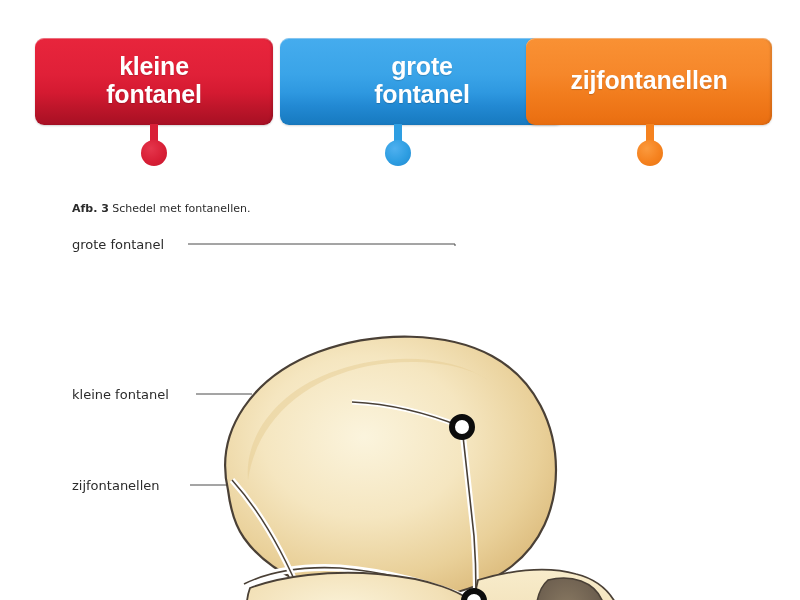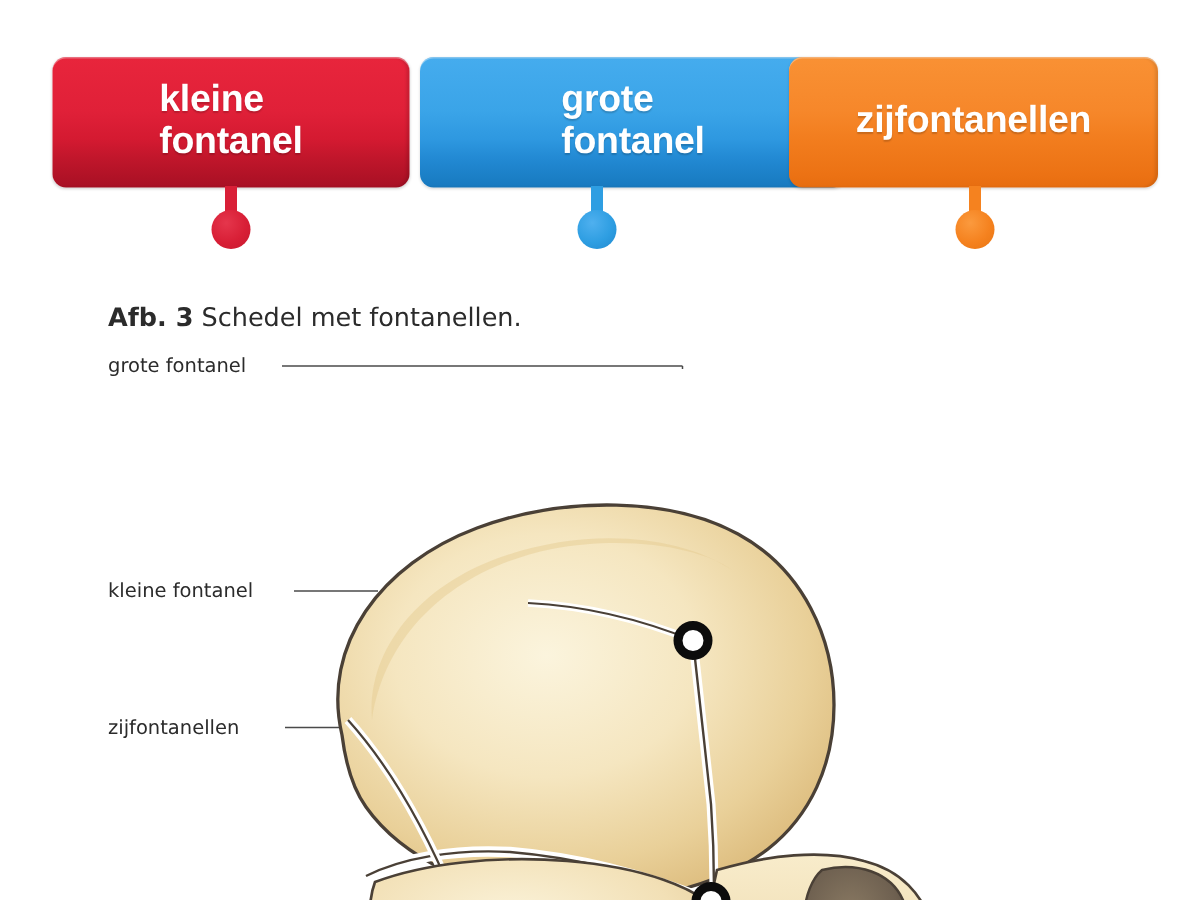--- a/index.html
+++ b/index.html
@@ -23,21 +23,21 @@
     height: 180px;
   }
   .label-card {
     position: absolute;
     box-sizing: border-box;
     border-radius: 9px;
     color: #ffffff;
     display: flex;
     align-items: center;
     justify-content: center;
-    text-align: left;
+    text-align: center;
     font-weight: bold;
     font-size: 25px;
     line-height: 1.12;
     letter-spacing: -0.2px;
     padding: 4px 8px 8px 8px;
     cursor: grab;
     user-select: none;
     text-shadow: 0 1px 1px rgba(0,0,0,0.18);
   }
   .label-card .card-text { display: block; white-space: pre-line; }
@@ -104,21 +104,21 @@
     position: absolute;
     left: 0; top: 180px;
     width: 800px;
     height: 420px;
   }
   .fig-caption {
     position: absolute;
     left: 72px;
     top: 22px;
     font-family: "DejaVu Sans", sans-serif;
-    font-size: 17px;
+    font-size: 11px;
     color: #2b2b2b;
     white-space: nowrap;
   }
   .fig-caption .bold { font-weight: bold; }
 
   .leader-label {
     position: absolute;
     font-family: "DejaVu Sans", sans-serif;
     font-size: 13px;
     color: #2b2b2b;

